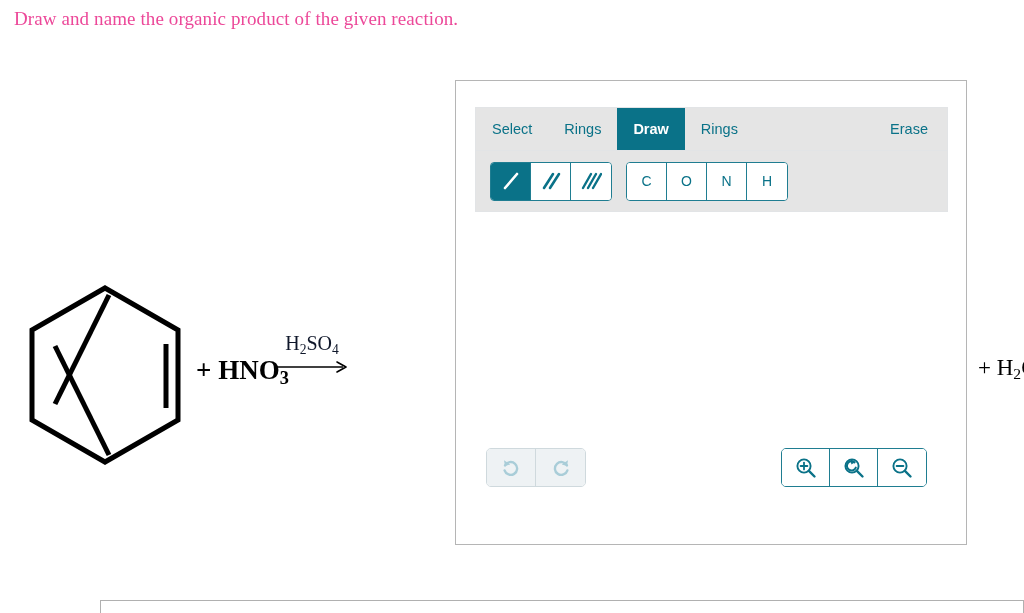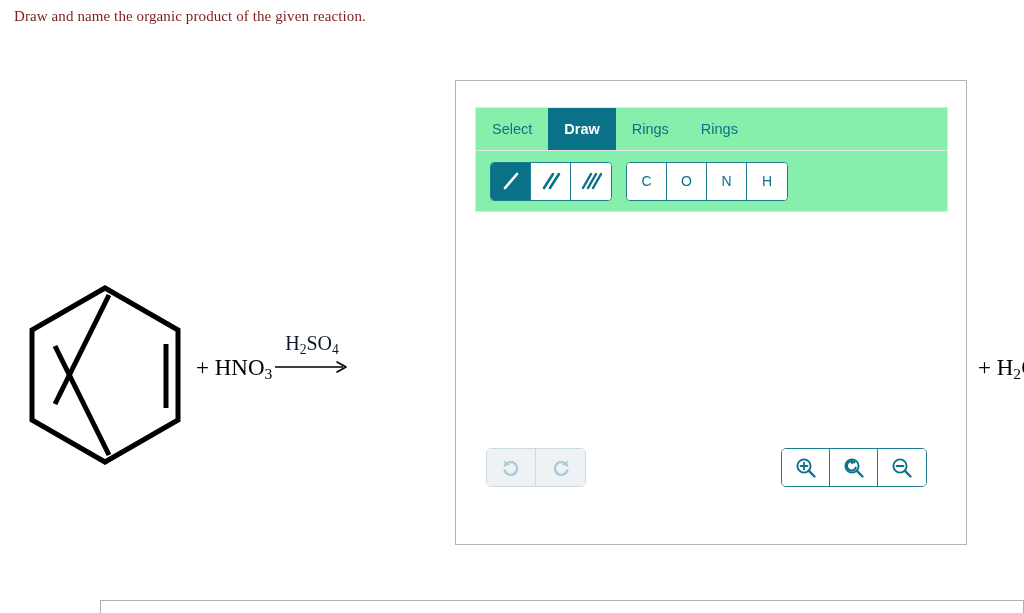--- a/index.html
+++ b/index.html
@@ -16,22 +16,22 @@
     font-family: "Liberation Sans", sans-serif;
     -webkit-font-smoothing: antialiased;
   }
 
   
   .question-text {
     position: absolute;
     left: 14px;
     top: 8px;
     font-family: "Liberation Serif", serif;
-    font-size: 15px;
-    color: #7f1d1d;
+    font-size: 19px;
+    color: #ec4899;
     letter-spacing: 0.1px;
     white-space: nowrap;
   }
 
   
   .reaction {
     position: absolute;
     left: 0px;
     top: 270px;
     width: 460px;
@@ -40,23 +40,24 @@
   .benzene {
     position: absolute;
     left: 18px;
     top: 10px;
   }
   .reactant-text {
     position: absolute;
     left: 196px;
     top: 85px;
     font-family: "Liberation Serif", serif;
-    font-size: 23px;
+    font-size: 27px;
     color: #000;
     white-space: nowrap;
+    font-weight: bold;
   }
   .reactant-text sub {
     font-size: 0.68em;
     vertical-align: -0.28em;
   }
   .arrow-block {
     position: absolute;
     left: 272px;
     top: 63px;
     width: 80px;
@@ -103,21 +104,21 @@
     border: 1px solid #b5b5b5;
     background: #ffffff;
     box-sizing: border-box;
   }
   .toolbar {
     position: absolute;
     left: 19px;
     top: 26px;
     width: 473px;
     border: 1px solid #e2e4e6;
-    background: #86efac;
+    background: #e5e5e5;
     box-sizing: border-box;
   }
 
   
   .tab-row {
     display: flex;
     align-items: stretch;
     height: 42px;
     border-bottom: 1px solid #e2e4e6;
     position: relative;
@@ -299,24 +300,25 @@
 <div class="product-fragment">
   <span>+ H</span><sub>2</sub><span>O</span>
 </div>
 
 <div class="editor-panel">
 
   <div class="toolbar">
 
     <div class="tab-row">
       <button class="tab">Select</button>
+      <button class="tab">Rings</button>
       <button class="tab active">Draw</button>
       <button class="tab">Rings</button>
-      <button class="tab">Rings</button>
       <div class="tab-spacer"></div>
+      <button class="tab erase">Erase</button>
     </div>
 
     <div class="tool-row">
 
       <div class="btn-group">
         <button class="tool-btn active">
           <svg width="22" height="22" viewBox="0 0 22 22">
             <line x1="5" y1="18" x2="17" y2="4" stroke="#ffffff" stroke-width="2.6" stroke-linecap="round"></line>
           </svg>
         </button>

